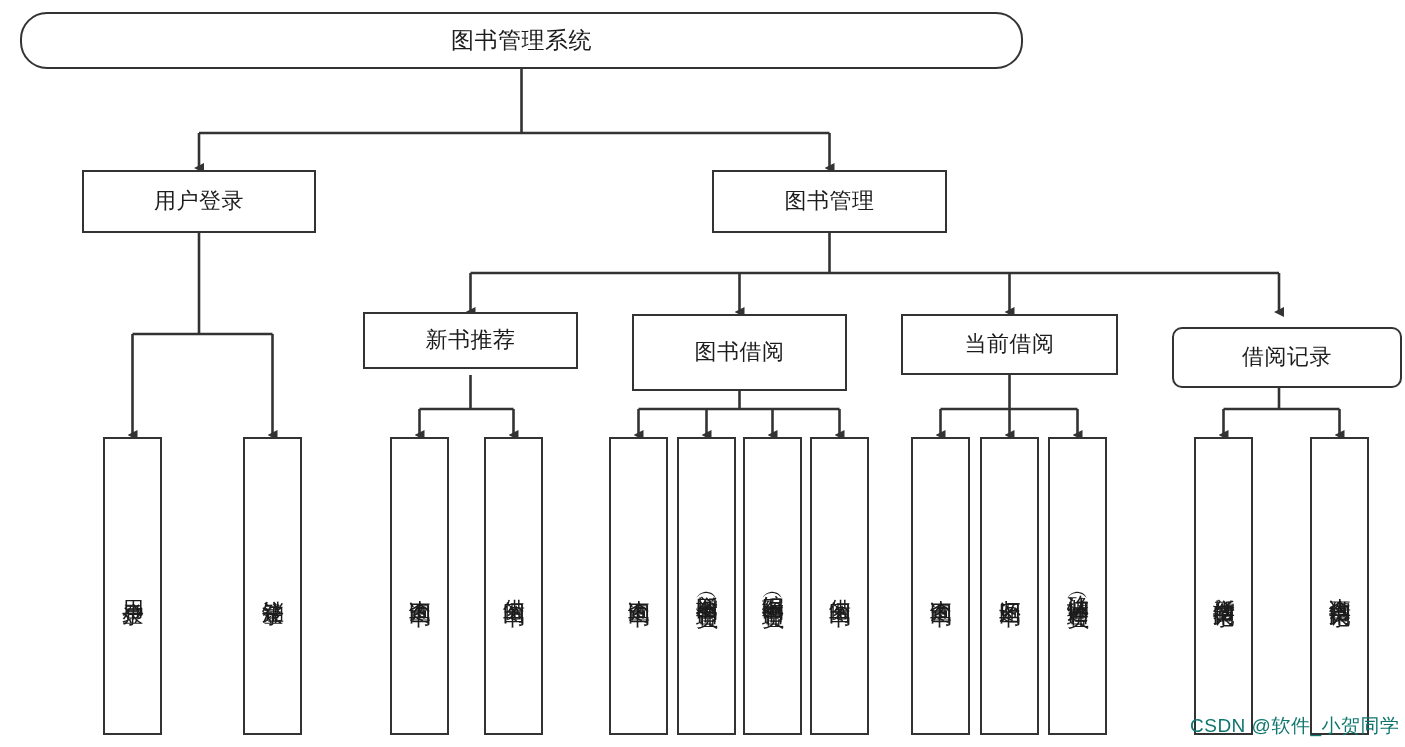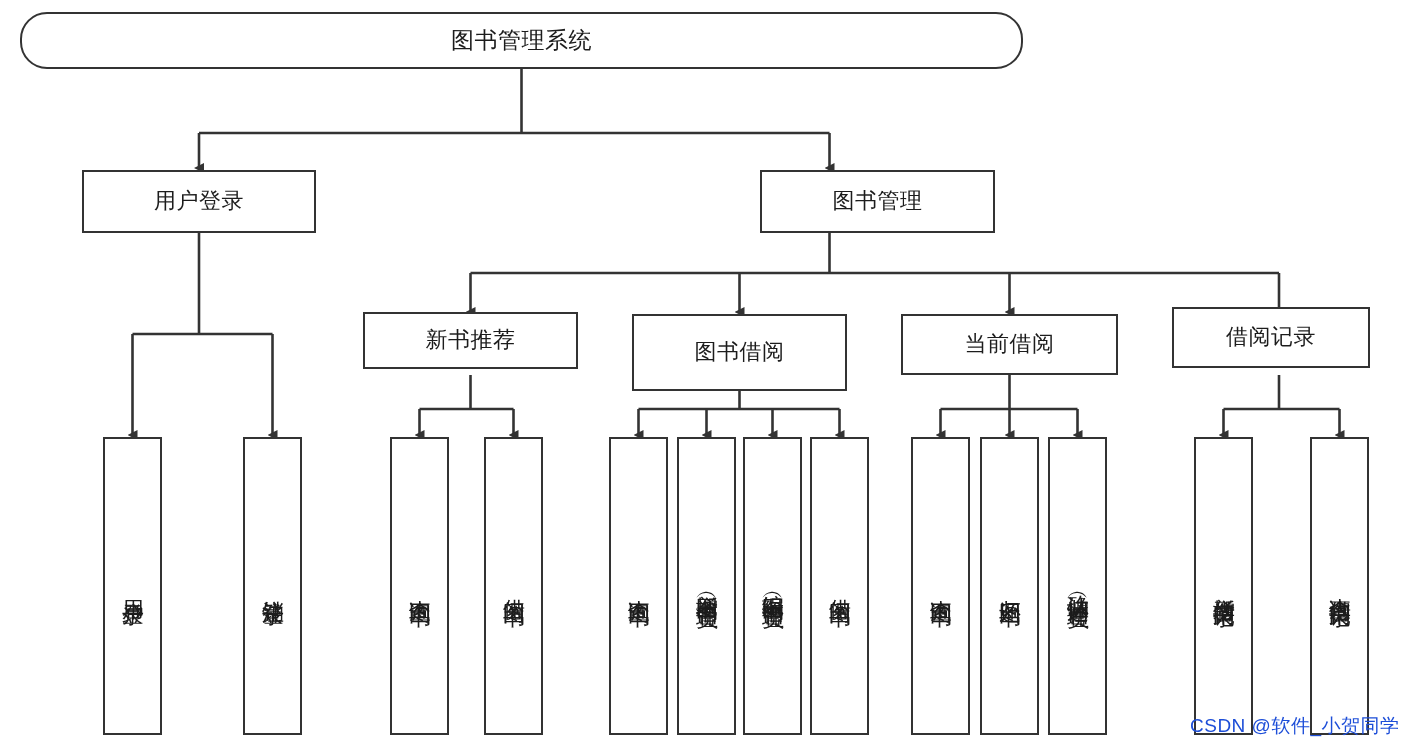--- a/index.html
+++ b/index.html
@@ -58,21 +58,21 @@
     writing-mode: vertical-rl;
     text-orientation: upright;
     font-size: 22px;
     line-height: 1.22;
     letter-spacing: 2px;
     max-height: 270px;
   }
   .watermark {
     position: absolute;
     font-size: 19px;
-    color: #1d4ed8;
+    color: #0f766e;
     white-space: nowrap;
     z-index: 5;
     letter-spacing: 0.5px;
   }
 </style>
 </head>
 <body>
 
 <div id="canvas">
 
@@ -119,39 +119,39 @@
       </g>
   </svg>
 
   <div id="nodes">
       <div class="node horiz root" style="left: 20px; top: 12px; width: 1003px; height: 57px; border-radius: 27px;">
         <span class="label">图书管理系统</span>
       </div>
       <div class="node horiz" style="left: 82px; top: 170px; width: 234px; height: 63px;">
         <span class="label">用户登录</span>
       </div>
-      <div class="node horiz" style="left: 712px; top: 170px; width: 235px; height: 63px; margin-left: 48px;">
+      <div class="node horiz" style="left: 712px; top: 170px; width: 235px; height: 63px;">
         <span class="label">图书管理</span>
       </div>
       <div class="node vert" style="left: 103px; top: 437px; width: 59px; height: 298px;">
         <span class="label">用户登录</span>
       </div>
       <div class="node vert" style="left: 243px; top: 437px; width: 59px; height: 298px;">
         <span class="label">注销登录</span>
       </div>
       <div class="node horiz" style="left: 363px; top: 312px; width: 215px; height: 57px;">
         <span class="label">新书推荐</span>
       </div>
       <div class="node horiz" style="left: 632px; top: 314px; width: 215px; height: 77px;">
         <span class="label">图书借阅</span>
       </div>
       <div class="node horiz" style="left: 901px; top: 314px; width: 217px; height: 61px;">
         <span class="label">当前借阅</span>
       </div>
-      <div class="node horiz" style="left: 1172px; top: 307px; width: 198px; height: 61px;">
+      <div class="node horiz" style="left: 1172px; top: 327px; width: 230px; height: 61px; border-radius: 10px;">
         <span class="label">借阅记录</span>
       </div>
       <div class="node vert" style="left: 390px; top: 437px; width: 59px; height: 298px;">
         <span class="label">查询图书</span>
       </div>
       <div class="node vert" style="left: 484px; top: 437px; width: 59px; height: 298px;">
         <span class="label">借阅图书</span>
       </div>
       <div class="node vert" style="left: 609px; top: 437px; width: 59px; height: 298px;">
         <span class="label">查询图书</span>

